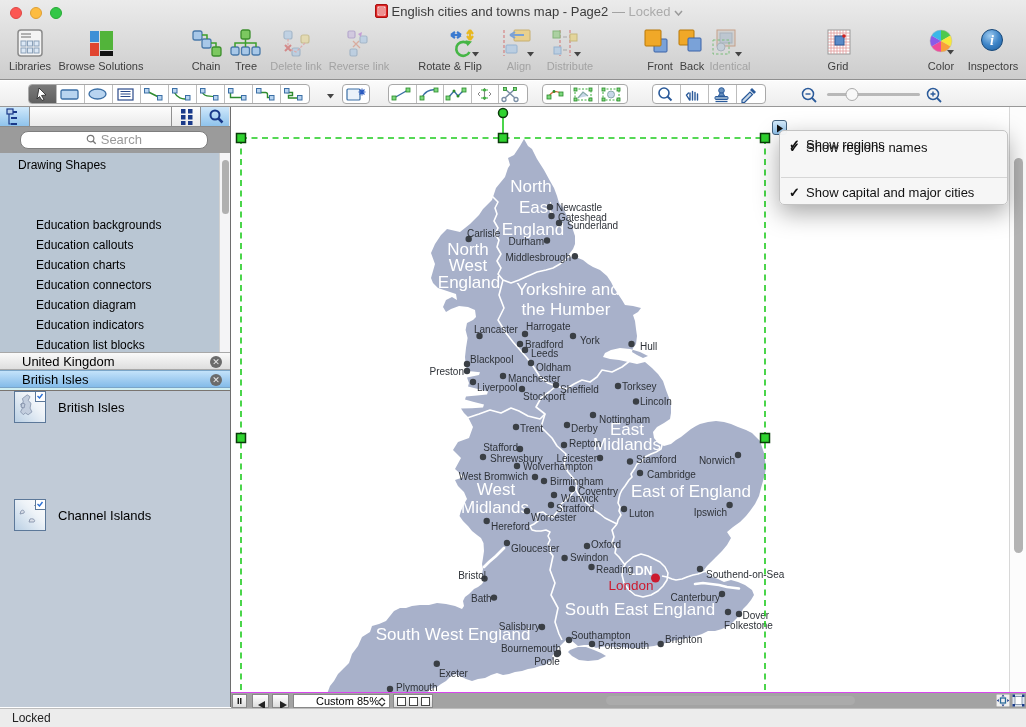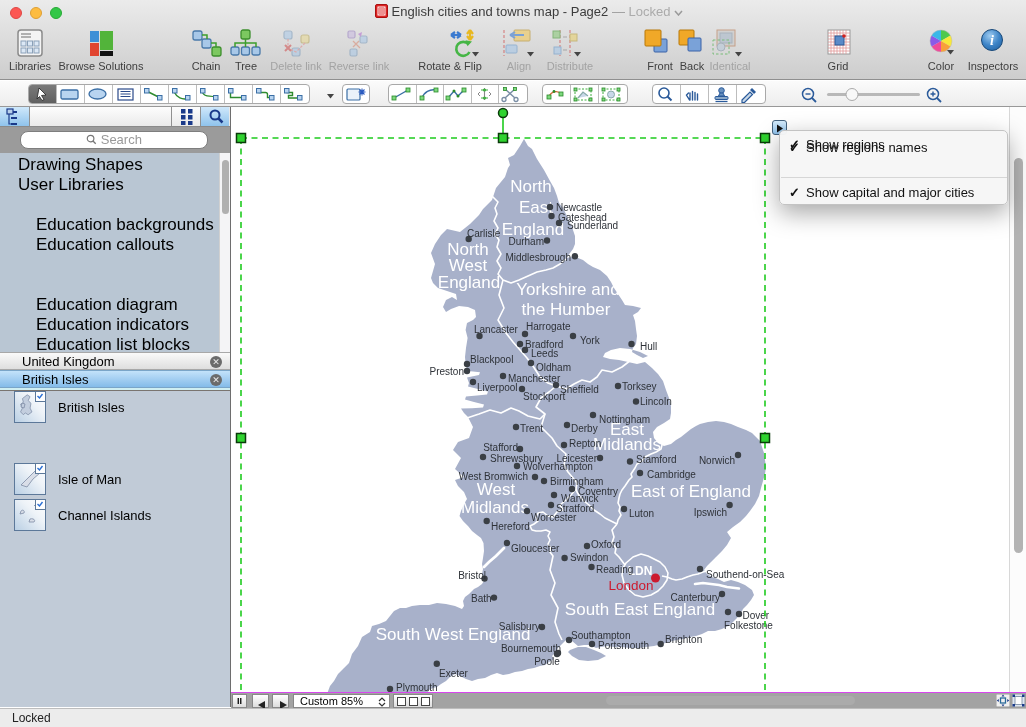--- a/index.html
+++ b/index.html
@@ -14,21 +14,21 @@
 .btngrp{position:absolute;top:3px;height:20px;background:#fff;border:1px solid #a9a9a9;border-radius:4px;display:flex}
 .btngrp .c{width:28px;height:18px;border-right:1px solid #bdbdbd;position:relative}
 .btngrp .c:last-child{border-right:none}
 .btngrp .c.on{background:linear-gradient(#7a7a7a,#606060);border-radius:3px 0 0 3px}
 #sidebar{left:0;top:107px;width:231px;height:600px;background:#b9c6d3;border-right:1px solid #6e6e6e}
 #segrow{left:0;top:0;width:230px;height:20px;background:#e8e8e8;border-bottom:1px solid #8a8a8a;display:flex;position:absolute}
 .seg{height:19px;border-right:1px solid #909090;background:linear-gradient(#fdfdfd,#eaeaea);position:relative}
 .seg.blue{background:linear-gradient(#cfe8fb,#8fc3ec)}
 #searchrow{left:0;top:20px;width:230px;height:26px;background:#9b9b9b;position:absolute}
 #searchbox{left:20px;top:4px;width:188px;height:18px;background:#fff;border:1px solid #7e7e7e;border-radius:8px;font-size:13px;color:#999;text-align:center;line-height:16px;position:absolute}
-#list{left:0;top:46px;width:219px;height:200px;font-size:17px;color:#000;position:absolute}
+#list{left:0;top:46px;width:219px;height:200px;font-size:12px;color:#000;position:absolute}
 #listsb{left:219px;top:46px;width:11px;height:200px;background:#f4f4f6;border-left:1px solid #d0d0d0;position:absolute}
 #listsb .thumb{left:1.5px;top:7px;width:7px;height:54px;background:#b0b0b0;border-radius:4px;position:absolute}
 .lrow{position:absolute;width:219px;height:20px;line-height:20px;white-space:nowrap}
 .hdr{position:absolute;left:0;width:230px;height:18px;line-height:17px;font-size:13px;color:#000;padding-left:22px;background:linear-gradient(#fafafa,#dedede);border-top:1px solid #a8a8a8;border-bottom:1px solid #a8a8a8}
 .hdr.sel{background:linear-gradient(#c3e2fa,#84bbe9);border-color:#7aa5c8}
 .hdr .x{position:absolute;right:8px;top:3px;width:12px;height:12px;border-radius:50%;background:#6b6b6b;color:#e8e8e8;font-size:9px;line-height:12px;text-align:center}
 .libitem{position:absolute;left:14px;width:210px;height:32px}
 .libitem .lbl{position:absolute;left:44px;top:9px;font-size:13px;color:#000}
 #canvas{left:232px;top:107px;width:777px;height:585px;background:#fff;overflow:hidden}
 #vscroll{left:1009px;top:107px;width:17px;height:585px;background:#fcfcfc;border-left:1px solid #d8d8d8}
@@ -367,23 +367,24 @@
         </svg></div>
     </div>
  <div id="searchrow">
       <div id="searchbox"><svg width="11" height="11" viewBox="0 0 12 12" style="vertical-align:-1px">
           <circle cx="5" cy="5" r="3.6" fill="none" stroke="#777" stroke-width="1.3"></circle>
           <path d="M7.6 7.6l3 3" stroke="#777" stroke-width="1.4"></path>
         </svg> Search</div>
     </div>
  <div id="list">
       <div class="lrow" style="left:18px;top:2px">Drawing Shapes</div>
-<div class="lrow" style="left:18px;top:22px">User Libraries</div>
 <div class="lrow" style="left:36px;top:82px">Education callouts</div>
 <div class="lrow" style="left:36px;top:62px">Education backgrounds</div>
+<div class="lrow" style="left:36px;top:102px">Education charts</div>
+<div class="lrow" style="left:36px;top:122px">Education connectors</div>
 <div class="lrow" style="left:36px;top:142px">Education diagram</div>
 <div class="lrow" style="left:36px;top:162px">Education indicators</div>
 <div class="lrow" style="left:36px;top:182px">Education list blocks</div>
     </div>
  <div id="listsb">
       <div class="thumb"></div>
     </div>
  <div class="hdr" style="top:245px">United Kingdom<span class="x">✕</span></div>
  <div class="hdr sel" style="top:263px">British Isles<span class="x">✕</span></div>
  <div class="abs" style="left:0;top:281px;width:230px;height:2px;background:#cfeef2"></div>
@@ -398,36 +399,20 @@
             <stop offset="1" stop-color="#fff"></stop>
           </linearGradient>
         </defs>
         <rect x="0.5" y="0.5" width="31" height="31" fill="url(#lg0)" stroke="#5c7899"></rect>
         <path d="M16 4l3 2-2 4 3 3-1 5 2 4-4 3-3-2-2 2-3-3 2-4-2-4 3-2-1-4z" fill="#c3cede" stroke="#7d8ca5" stroke-width="0.8" transform="translate(-2,0) scale(0.95)"></path>
         <path d="M8 12l3 1-1 4-3-1z" fill="#c3cede" stroke="#7d8ca5" stroke-width="0.8"></path>
         <rect x="21.5" y="0.5" width="10" height="10" fill="#fff" stroke="#5c7899"></rect>
         <path d="M23.5 5l2 2 3-4" stroke="#2a6fd4" stroke-width="1.4" fill="none"></path>
       </svg>
  <div class="lbl">British Isles</div>
-    </div>
-<div class="libitem" style="top:356px">
- <svg class="ic" width="32" height="32" viewBox="0 0 32 32" style="position:absolute">
-        <defs>
-          <linearGradient id="lg2" x1="0" y1="1" x2="1" y2="0">
-            <stop offset="0" stop-color="#b9cfe4"></stop>
-            <stop offset=".6" stop-color="#eef3f8"></stop>
-            <stop offset="1" stop-color="#fff"></stop>
-          </linearGradient>
-        </defs>
-        <rect x="0.5" y="0.5" width="31" height="31" fill="url(#lg2)" stroke="#5c7899"></rect>
-        <path d="M7 22L22 7l4 3-7 6-6 8z" fill="#d9dee8" stroke="#7d8ca5" stroke-width="0.8"></path>
-        <rect x="21.5" y="0.5" width="10" height="10" fill="#fff" stroke="#5c7899"></rect>
-        <path d="M23.5 5l2 2 3-4" stroke="#2a6fd4" stroke-width="1.4" fill="none"></path>
-      </svg>
- <div class="lbl">Isle of Man</div>
     </div>
 <div class="libitem" style="top:392px">
  <svg class="ic" width="32" height="32" viewBox="0 0 32 32" style="position:absolute">
         <defs>
           <linearGradient id="lg3" x1="0" y1="1" x2="1" y2="0">
             <stop offset="0" stop-color="#b9cfe4"></stop>
             <stop offset=".6" stop-color="#eef3f8"></stop>
             <stop offset="1" stop-color="#fff"></stop>
           </linearGradient>
         </defs>
@@ -613,21 +598,21 @@
     <div class="thumb"></div>
   </div>
 <div class="abs" id="hscrollrow">
 <div class="abs" style="left:1px;top:1px;width:15px;height:14px;background:linear-gradient(#fff,#ddd);border:1px solid #888;text-align:center;font-size:9px;line-height:13px;font-weight:bold">II</div>
 <div class="abs" style="left:21px;top:1px;width:17px;height:14px;background:linear-gradient(#fff,#ddd);border:1px solid #888"><svg width="8" height="8" viewBox="0 0 8 8" style="margin:3px 0 0 5px">
         <path d="M7 0v8L0 4z" fill="#222"></path>
       </svg></div>
 <div class="abs" style="left:41px;top:1px;width:17px;height:14px;background:linear-gradient(#fff,#ddd);border:1px solid #888"><svg width="8" height="8" viewBox="0 0 8 8" style="margin:3px 0 0 6px">
         <path d="M1 0v8l7-4z" fill="#222"></path>
       </svg></div>
-<div class="abs" style="left:62px;top:1px;width:97px;height:14px;background:#fff;border:1px solid #888;font-size:11px;line-height:13px;padding-left:6px">Custom 85%
+<div class="abs" style="left:62px;top:1px;width:97px;height:14px;background:#fff;border:1px solid #888;font-size:11px;line-height:13px;padding-left:22px">Custom 85%
  <svg class="abs" style="right:3px;top:2px" width="8" height="10" viewBox="0 0 8 10">
         <path d="M1 4L4 1l3 3M1 6l3 3 3-3" fill="none" stroke="#333" stroke-width="1.2"></path>
       </svg></div>
 <div class="abs" style="left:162px;top:1px;width:40px;height:14px;background:linear-gradient(#fff,#ddd);border:1px solid #888">
  <div class="abs" style="left:3px;top:2px;width:9px;height:9px;background:#fff;border:1.5px solid #444"></div>
  <div class="abs" style="left:15px;top:2px;width:9px;height:9px;background:#fff;border:1.5px solid #444"></div>
  <div class="abs" style="left:27px;top:2px;width:9px;height:9px;background:#fff;border:1.5px solid #444"></div>
     </div>
 <div class="abs" style="left:375px;top:3px;width:249px;height:9px;background:#ababab;border-radius:5px"></div>
 <svg class="abs" style="left:765px;top:1px" width="30" height="14" viewBox="0 0 30 14">

